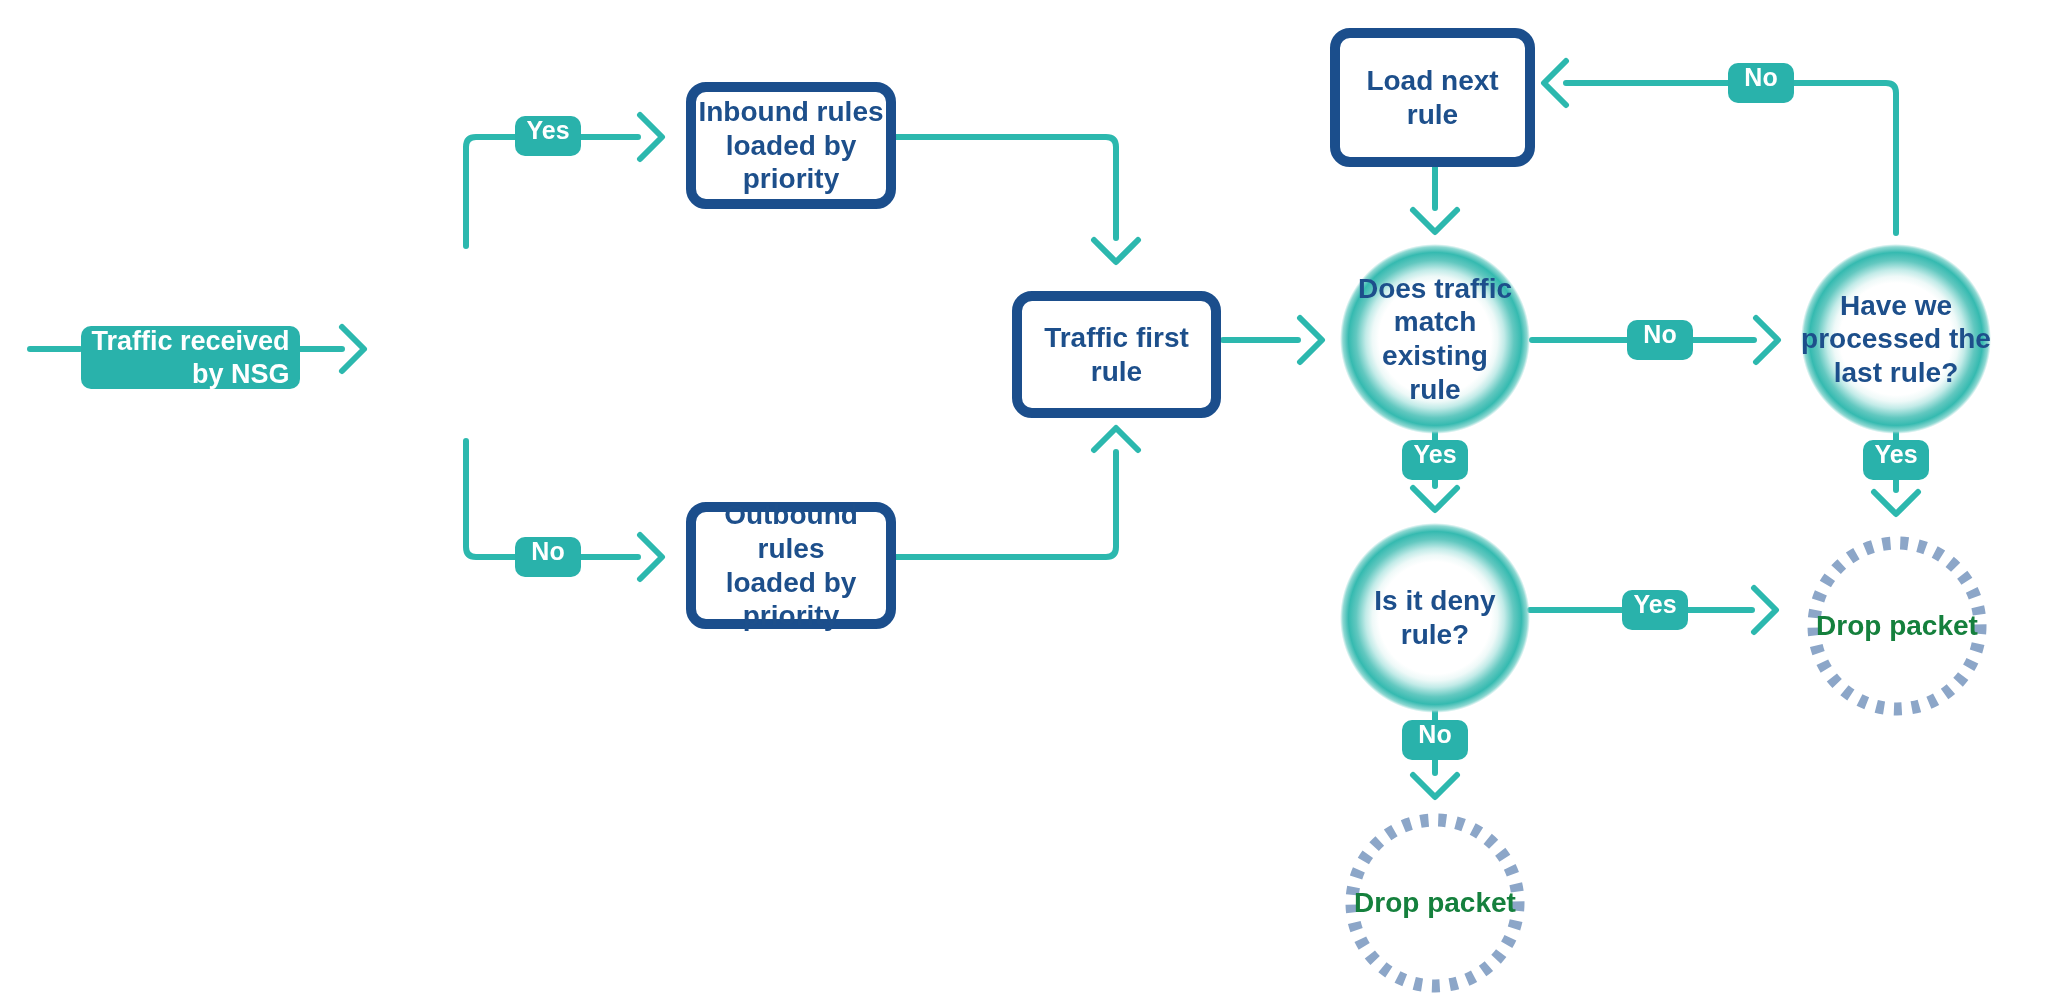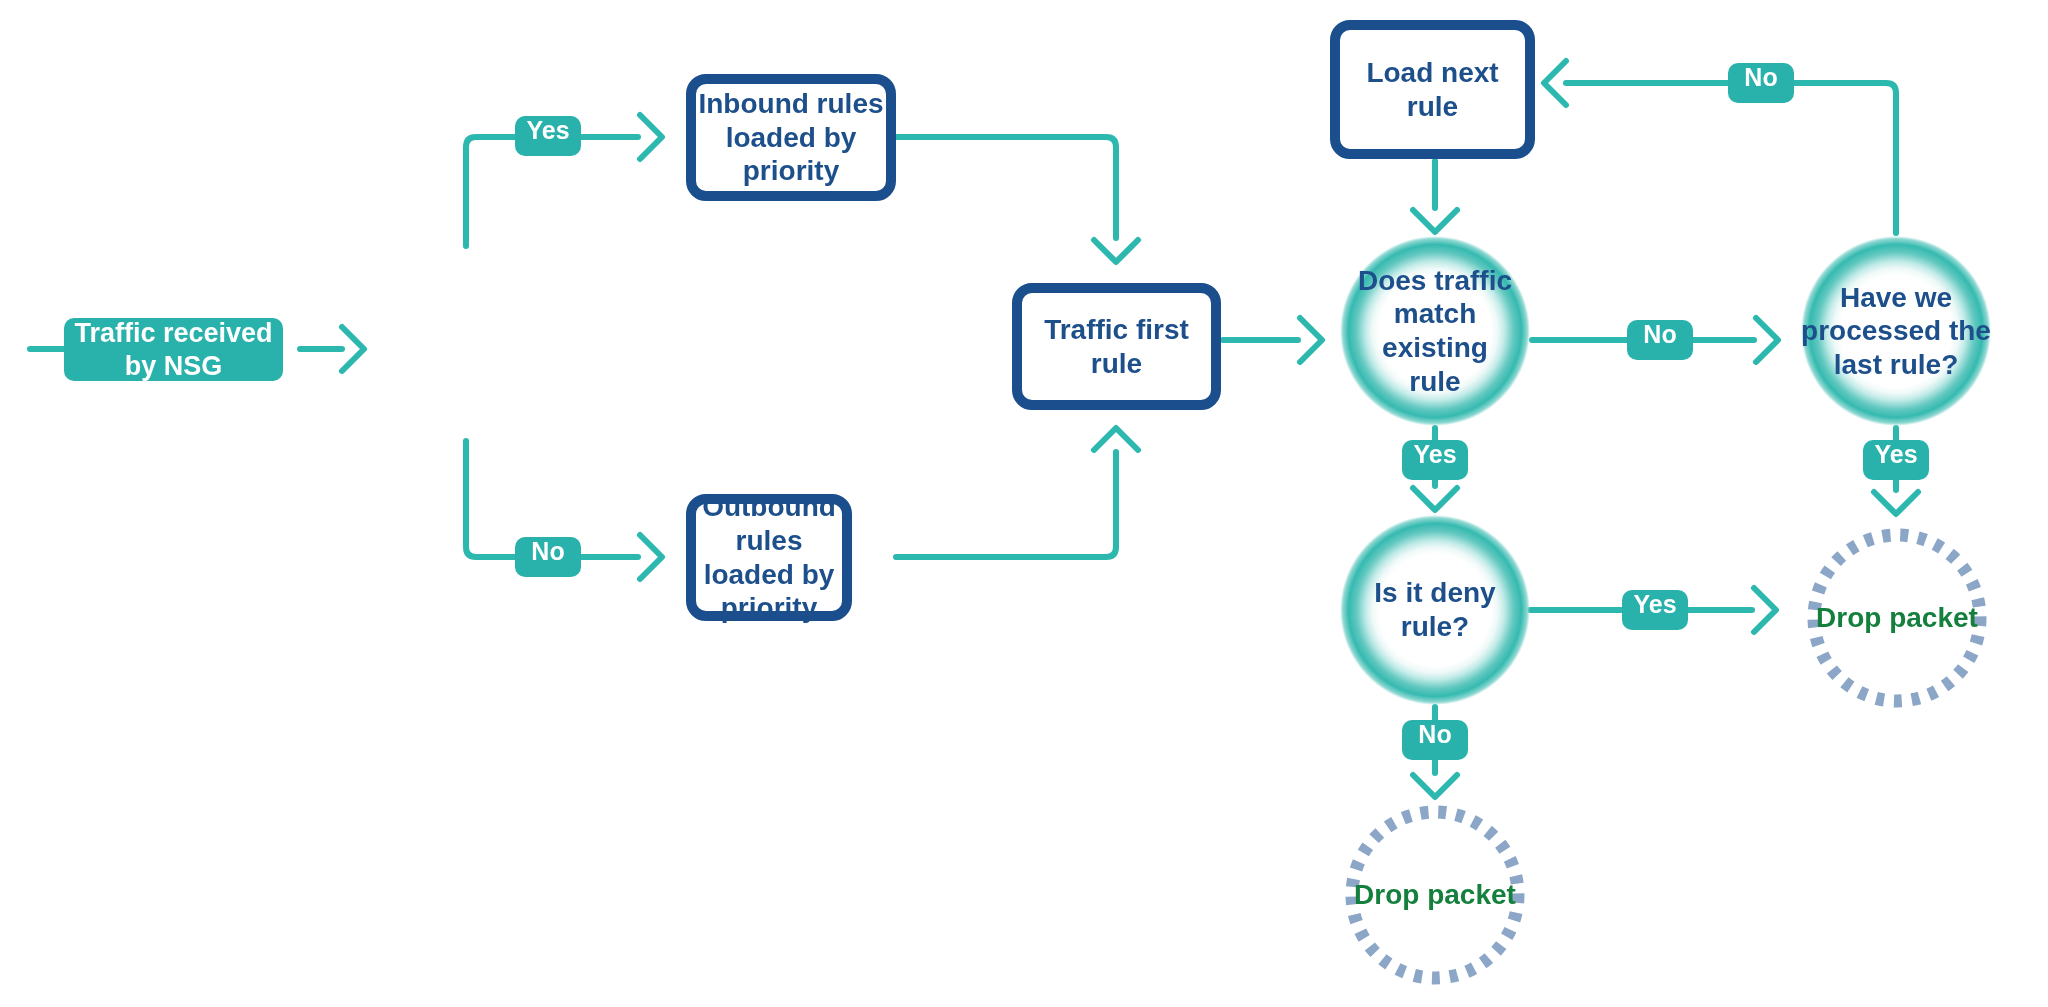--- a/index.html
+++ b/index.html
@@ -30,20 +30,21 @@
   }
   .node {
     position: absolute;
     display: flex;
     align-items: center;
     justify-content: center;
     text-align: center;
     box-sizing: border-box;
     white-space: pre-line;
     font-weight: 700;
+    margin-top: 8px;
   }
   .teal-box {
     background: #29b2ab;
     border-radius: 10px;
     color: #ffffff;
     font-size: 27px;
     line-height: 1.22;
   }
   .outline-box {
     background: #ffffff;
@@ -115,33 +116,33 @@
     <path d="M1223 340 L1298 340 M1300 318 L1322 340 L1300 362"></path>
     <path d="M1435 161 L1435 208 M1413 210 L1435 232 L1457 210"></path>
     <path d="M1532 340 L1754 340 M1756 318 L1778 340 L1756 362"></path>
     <path d="M1896 233 L1896 93 Q1896 83 1886 83 L1566 83 M1566 61 L1544 83 L1566 105"></path>
     <path d="M1435 428 L1435 486 M1413 488 L1435 510 L1457 488"></path>
     <path d="M1530 610 L1752 610 M1754 588 L1776 610 L1754 632"></path>
     <path d="M1896 428 L1896 490 M1874 492 L1896 514 L1918 492"></path>
     <path d="M1435 707 L1435 773 M1413 775 L1435 797 L1457 775"></path>
   </svg>
 
-  <div class="node teal-box" style="left:64px;top:318px;width:219px;height:63px;">
+  <div class="node teal-box" style="left:81px;top:318px;width:219px;height:63px;text-align:right;">
     <span>Traffic received
 by NSG</span>
   </div>
 
 
   <div class="node outline-box" style="left:686px;top:74px;width:210px;height:127px;">
     <span>Inbound rules
 loaded by
 priority</span>
   </div>
 
-  <div class="node outline-box" style="left:686px;top:494px;width:166px;height:127px;">
+  <div class="node outline-box" style="left:686px;top:494px;width:210px;height:127px;">
     <span>Outbound rules
 loaded by
 priority</span>
   </div>
 
   <div class="node outline-box" style="left:1012px;top:283px;width:209px;height:127px;">
     <span>Traffic first
 rule</span>
   </div>
 

